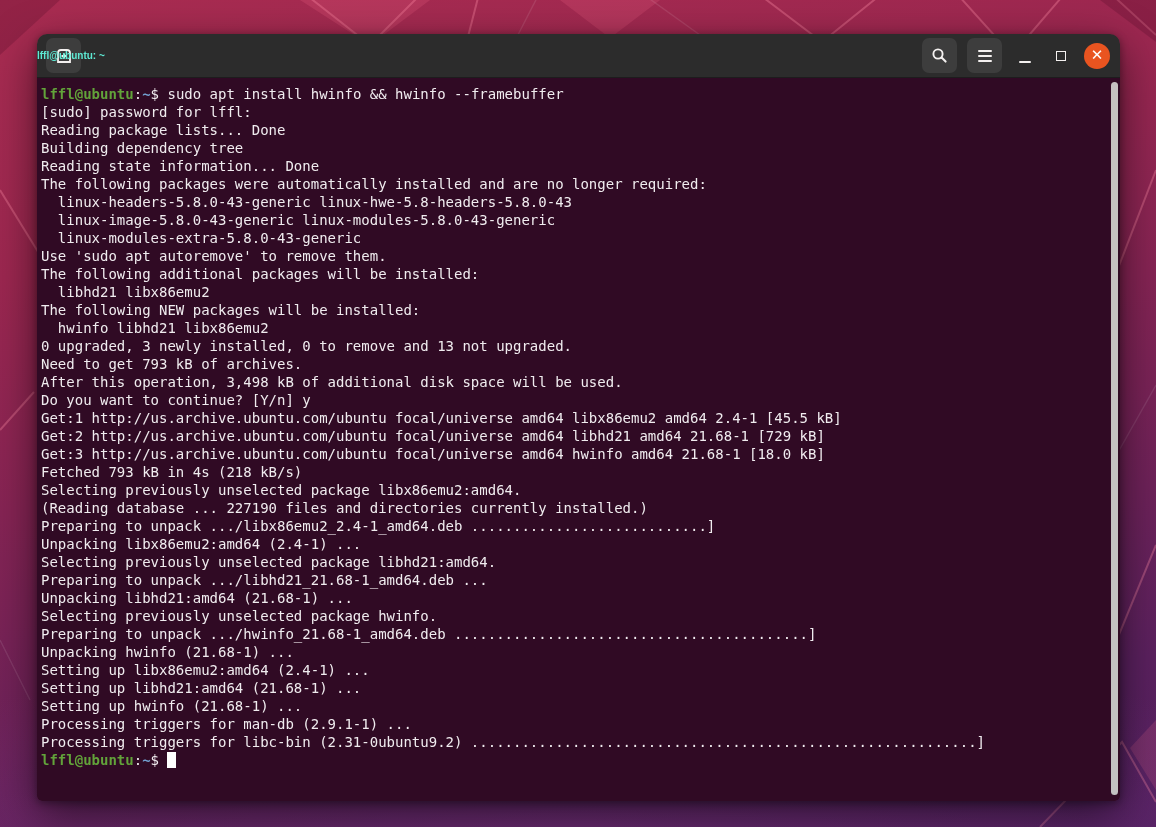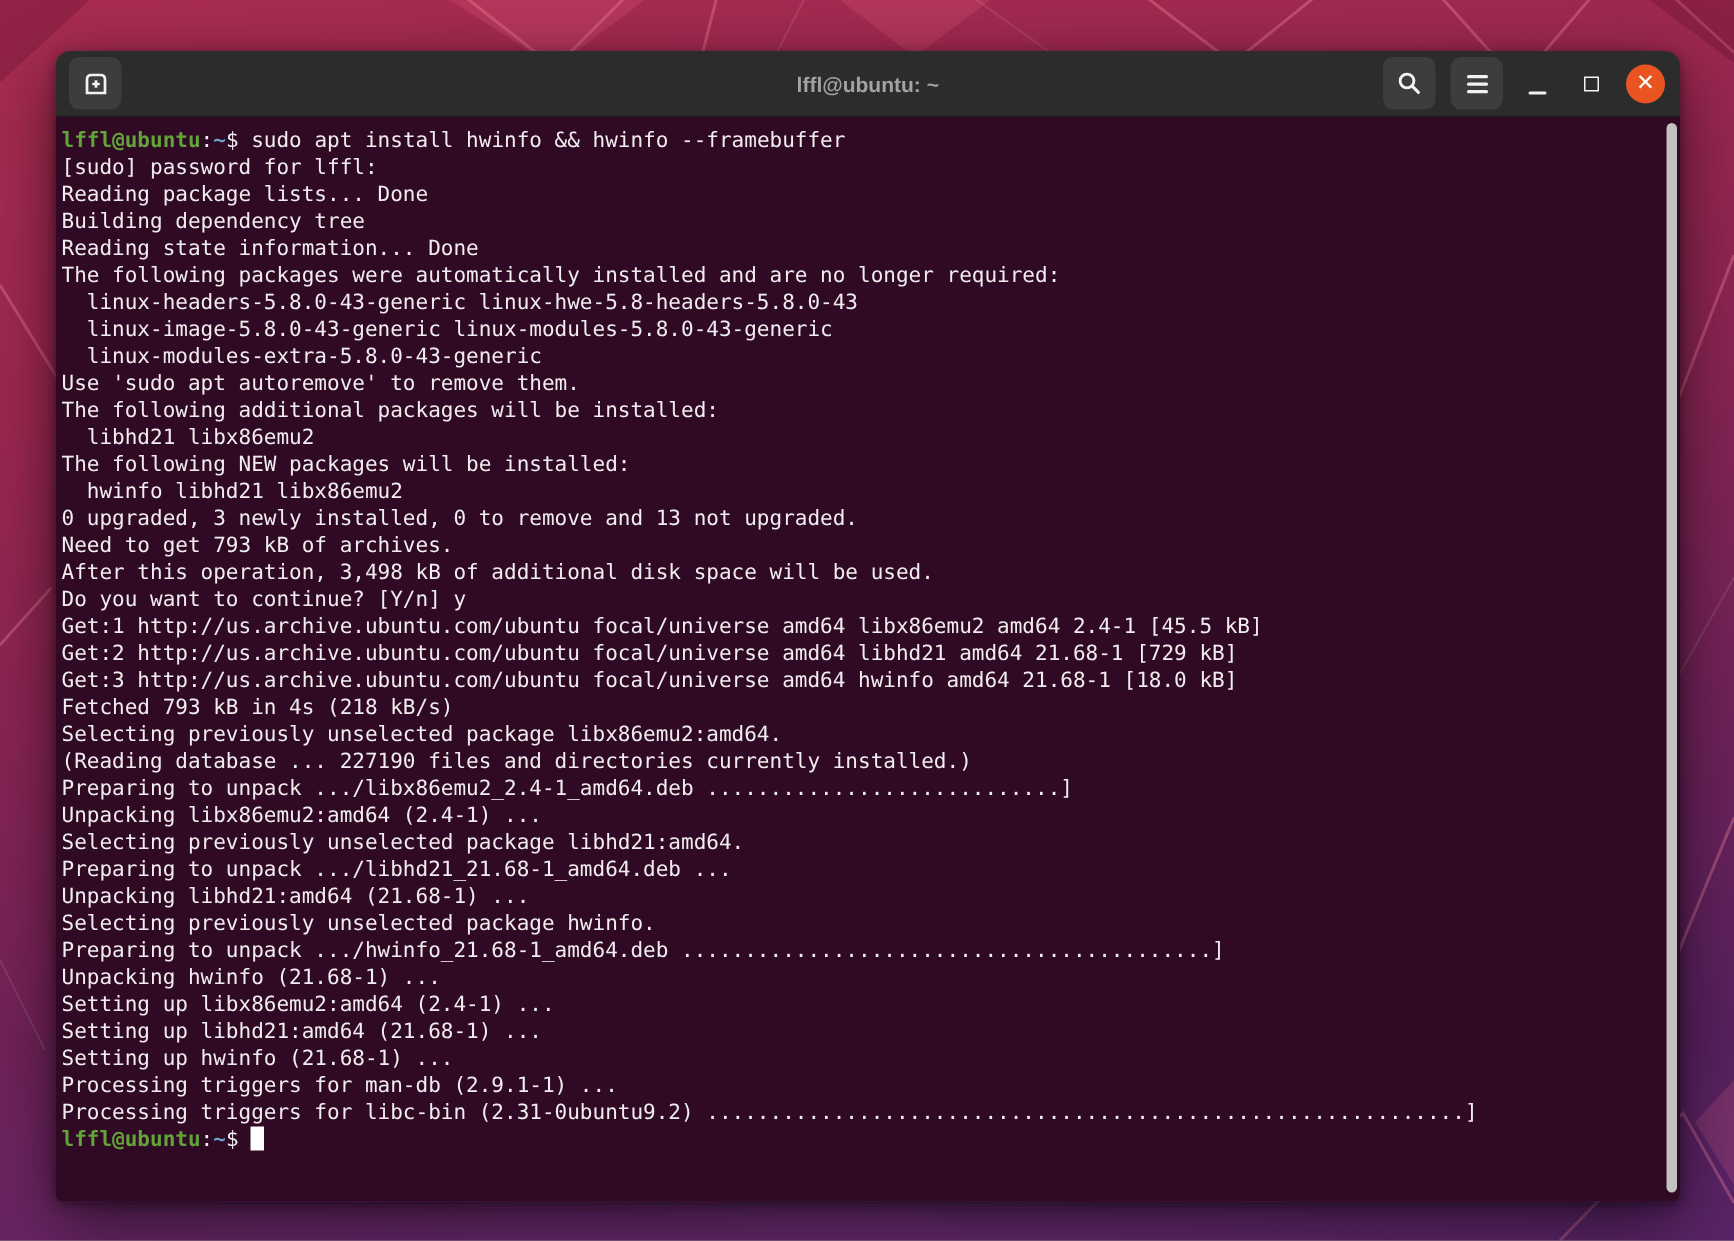--- a/index.html
+++ b/index.html
@@ -26,22 +26,22 @@
     position:relative;
     display:flex; align-items:center;
   }
   .hb-btn {
     width:35px; height:35px; border-radius:7px; background:#3d3d3d;
     display:flex; align-items:center; justify-content:center;
     cursor:pointer;
   }
   .newtab-btn { position:absolute; left:9px; top:4px; }
   .hb-title {
-    position:absolute; left:0; right:0; text-align:center;
-    color:#a3a3a3; font-weight:bold; font-size:14px; pointer-events:none;
+    position:absolute; left:0; right:0; 
+    color:#5eead4; font-weight:bold; font-size:10px; pointer-events:none;
   }
   .hb-right { position:absolute; right:10px; top:4px; height:35px; display:flex; align-items:center; gap:10px; }
   .win-ctl { width:26px; height:35px; display:flex; align-items:center; justify-content:center; }
   .min-glyph { width:12px; height:2px; background:#f4f1f0; margin-top:12px; border-radius:1px; }
   .max-glyph { width:10px; height:10px; border:1.6px solid #f4f1f0; }
   .close-btn {
     width:26px; height:26px; border-radius:50%; background:#e95420;
     display:flex; align-items:center; justify-content:center;
   }
   .close-x { color:#ffffff; font-size:15px; font-weight:bold; line-height:1; font-family:"DejaVu Sans", sans-serif; margin-top:-1px; }

